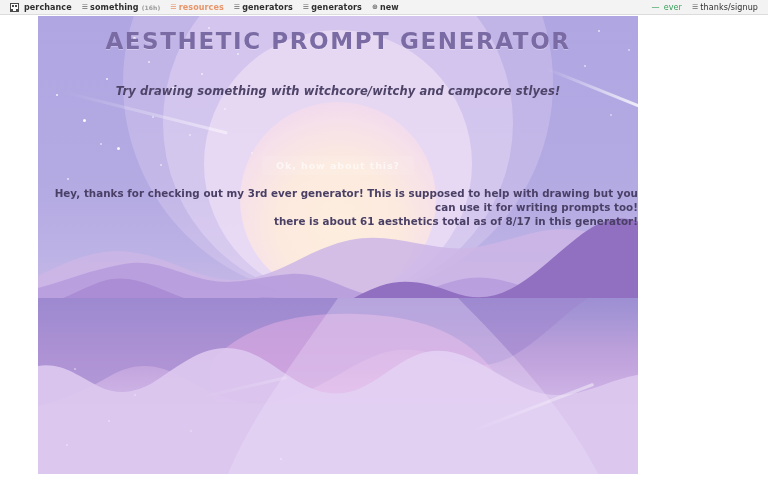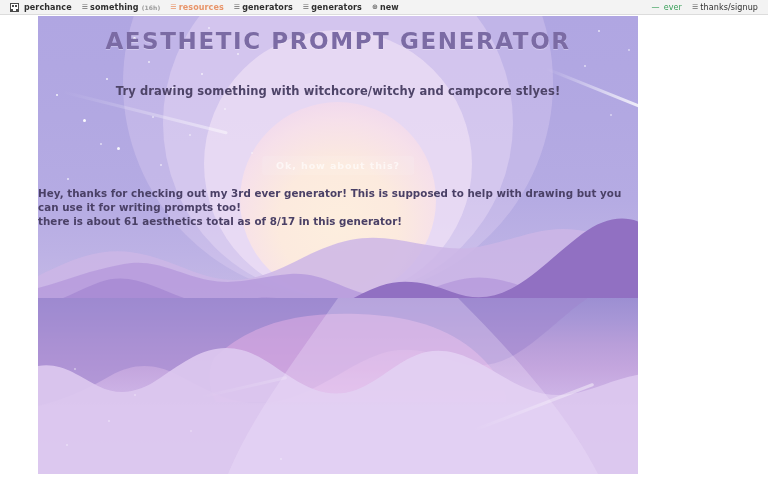--- a/index.html
+++ b/index.html
@@ -216,20 +216,21 @@
 
   #subtitle {
     position: absolute;
     top: 68px;
     left: 0; right: 0;
     text-align: center;
     font-size: 11.5px;
     font-weight: bold;
     color: #4e4468;
     letter-spacing: 0.1px;
+    font-style: italic;
   }
 
   #generate-button {
     position: absolute;
     top: 140px;
     left: 50%;
     transform: translateX(-50%);
     border: none;
     background: rgba(255,255,255,0.10);
     color: rgba(255,255,255,0.62);
@@ -240,21 +241,21 @@
     padding: 4px 14px;
     border-radius: 3px;
     cursor: pointer;
     white-space: nowrap;
   }
 
   #blurb {
     position: absolute;
     top: 170px;
     left: 0; right: 0;
-    text-align: left;
+    text-align: right;
     font-size: 10.3px;
     font-weight: bold;
     color: #4a4066;
     line-height: 14px;
     letter-spacing: 0.05px;
   }
   #blurb .line { display: block; }
 </style>
 </head>
 <body>

